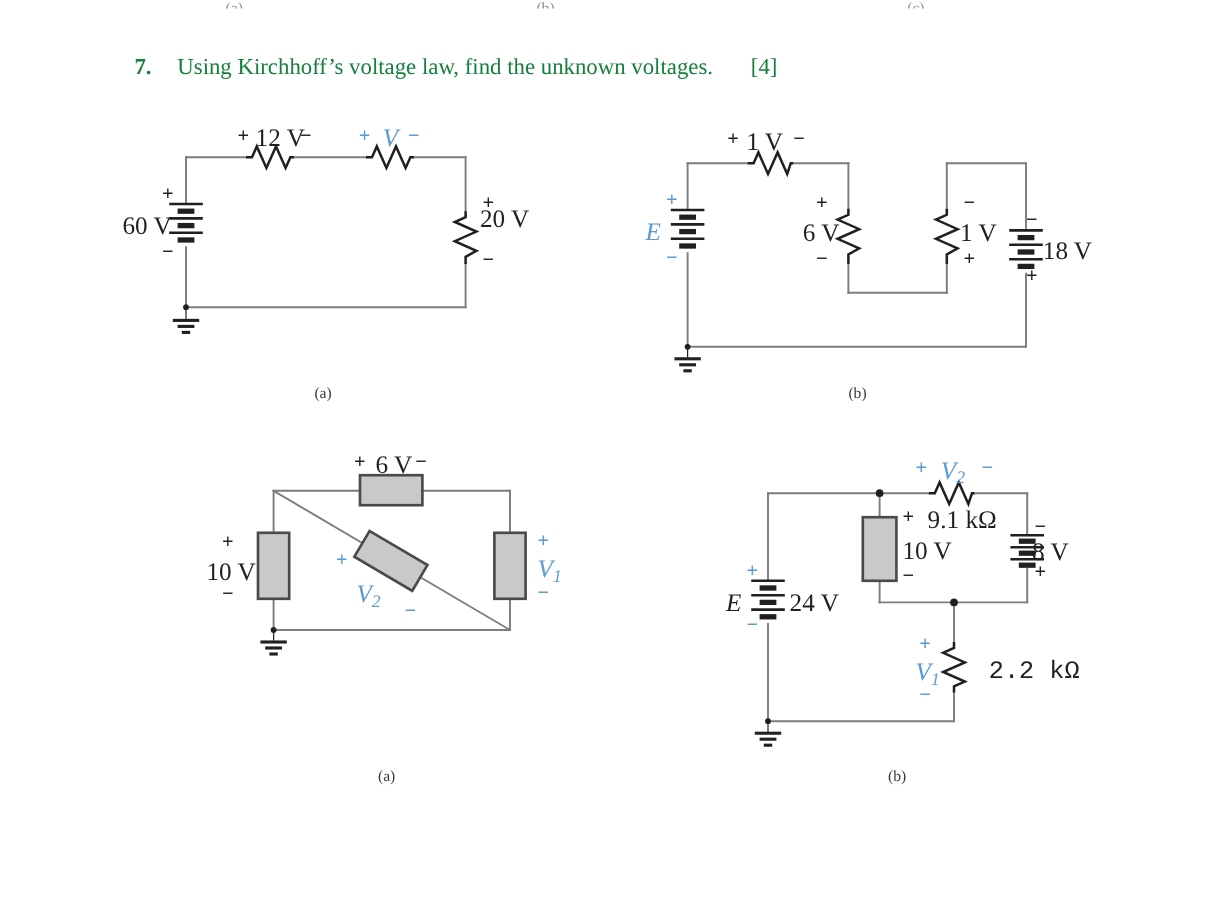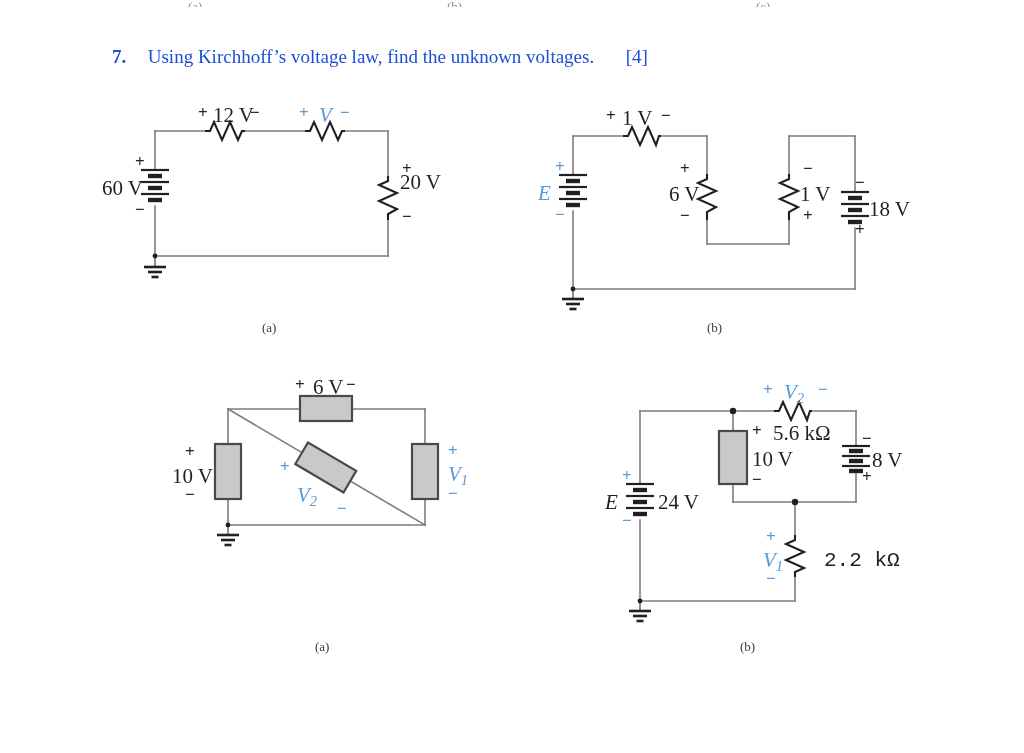--- a/index.html
+++ b/index.html
@@ -18,21 +18,21 @@
   .page {
     position: absolute;
     left: 0; top: 0;
     width: 1024px;
     height: 753px;
   }
   
   .q-line {
     position: absolute;
     font-size: 19px;
-    color: #1d4ed8;
+    color: #15803d;
     white-space: nowrap;
   }
   .q-num {
     font-weight: bold;
   }
   .q-text {
     font-weight: normal;
   }
   .q-marks {
     font-weight: normal;
@@ -372,26 +372,26 @@
         <path d="M33 244 L47 244" stroke-width="2.6"></path>
         <path d="M36.5 249 L43.5 249" stroke-width="2.6"></path>
       </g>
     </svg>
 
     <div class="lbl sign blue" style="left:163px; top:9px;">+</div>
     <div class="lbl blue ital" style="left:184px; top:10px;"><span>V</span><span class="vsub">2</span></div>
     <div class="lbl sign blue" style="left:218px; top:9px;">−</div>
 
     <div class="lbl sign" style="left:152px; top:50px;">+</div>
-    <div class="lbl" style="left:173px; top:51px;">5.6 kΩ</div>
+    <div class="lbl" style="left:173px; top:51px;">9.1 kΩ</div>
     <div class="lbl" style="left:152px; top:77px;">10 V</div>
     <div class="lbl sign" style="left:152px; top:99px;">−</div>
 
     <div class="lbl sign" style="left:262px; top:58px;">−</div>
-    <div class="lbl" style="left:272px; top:78px;">8 V</div>
+    <div class="lbl" style="left:260px; top:78px;">8 V</div>
     <div class="lbl sign" style="left:262px; top:96px;">+</div>
 
     <div class="lbl sign blue" style="left:22px; top:95px;">+</div>
     <div class="lbl ital" style="left:5px; top:120px;">E</div>
     <div class="lbl" style="left:58px; top:120px;">24 V</div>
     <div class="lbl sign blue" style="left:22px; top:140px;">−</div>
 
     <div class="lbl sign blue" style="left:166px; top:156px;">+</div>
     <div class="lbl blue ital" style="left:163px; top:178px;"><span>V</span><span class="vsub">1</span></div>
     <div class="lbl" style="left:224px; top:178px;font-family:Liberation Mono, monospace;">2.2 kΩ</div>

